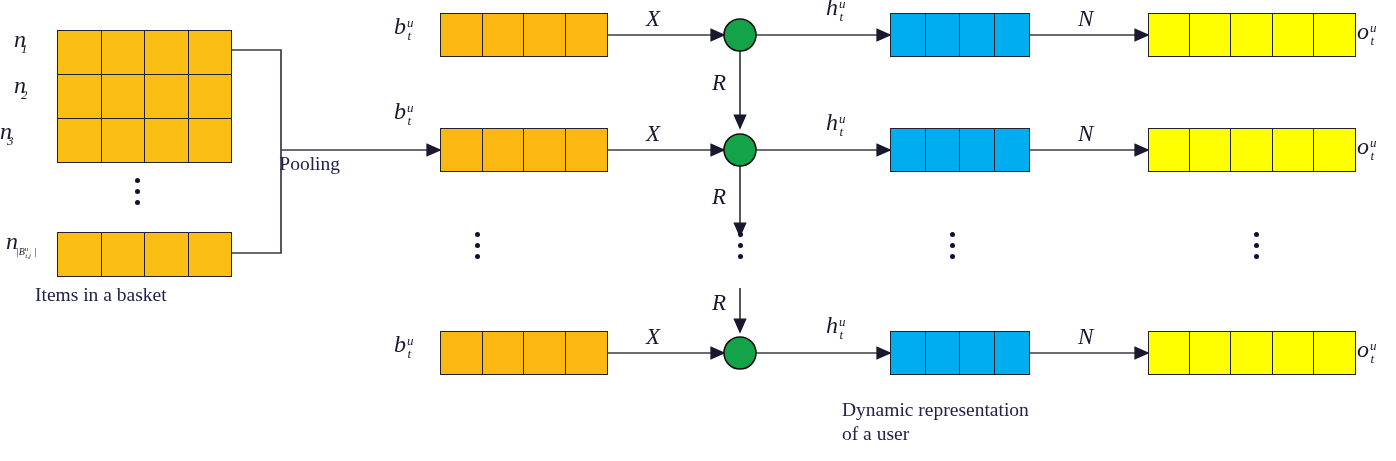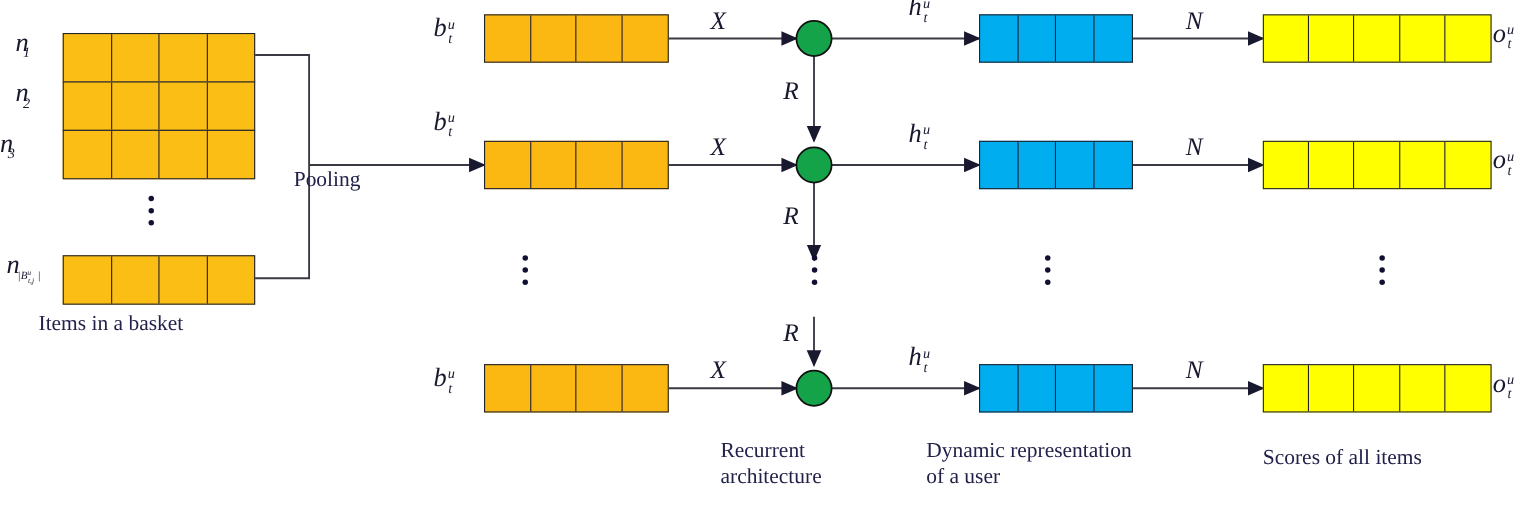--- a/index.html
+++ b/index.html
@@ -108,21 +108,21 @@
   </div>
   <div class="mlab" style="left:0;top:118px;">
     <span class="base">n</span><sub>3</sub>
   </div>
   <div class="mlab" style="left:6px;top:228px;">
     <span class="base">n</span><span style="font-size:10px;position:relative;top:6px;left:-2px;">|<i style="font-size:10px;">B</i><span style="font-size:7px;vertical-align:super;">u</span><span style="font-size:7px;vertical-align:sub;position:relative;left:-3px;">t,j</span>|</span>
   </div>
 
   <div class="cap" style="left:35px;top:283px;width:220px;">Items in a basket</div>
 
-  <div class="cap" style="left:240px;top:152px;width:100px;text-align:left;margin-left:27px;">Pooling</div>
+  <div class="cap" style="left:240px;top:152px;width:100px;text-align:right;">Pooling</div>
 
   <div class="mlab" style="left:394px;top:13px;">
     <span class="base">b</span><sup>u</sup><sub>t</sub>
   </div>
   <div class="rowline" style="left:440px;top:13px;width:168px;height:44px;background:#FBB712;">
     <div style="width:42px"></div>
     <div style="width:42px"></div>
     <div style="width:42px"></div>
     <div style="width:42px"></div>
   </div>
@@ -227,19 +227,16 @@
     <div style="width:41.6px"></div>
     <div style="width:41.6px"></div>
     <div style="width:41.6px"></div>
     <div style="width:41.6px"></div>
     <div style="width:41.6px"></div>
   </div>
   <div class="mlab" style="left:1357px;top:336px;">
     <span class="base">o</span><sup>u</sup><sub>t</sub>
   </div>
 
-  <div class="cap" style="left:655px;top:398px;width:170px;">Recurrent
-architecture</div>
   <div class="cap" style="left:842px;top:398px;width:250px;">Dynamic representation
 of a user</div>
-  <div class="cap" style="left:1148px;top:405px;width:208px;">Scores of all items</div>
 
 </div>
 
 </body></html>

